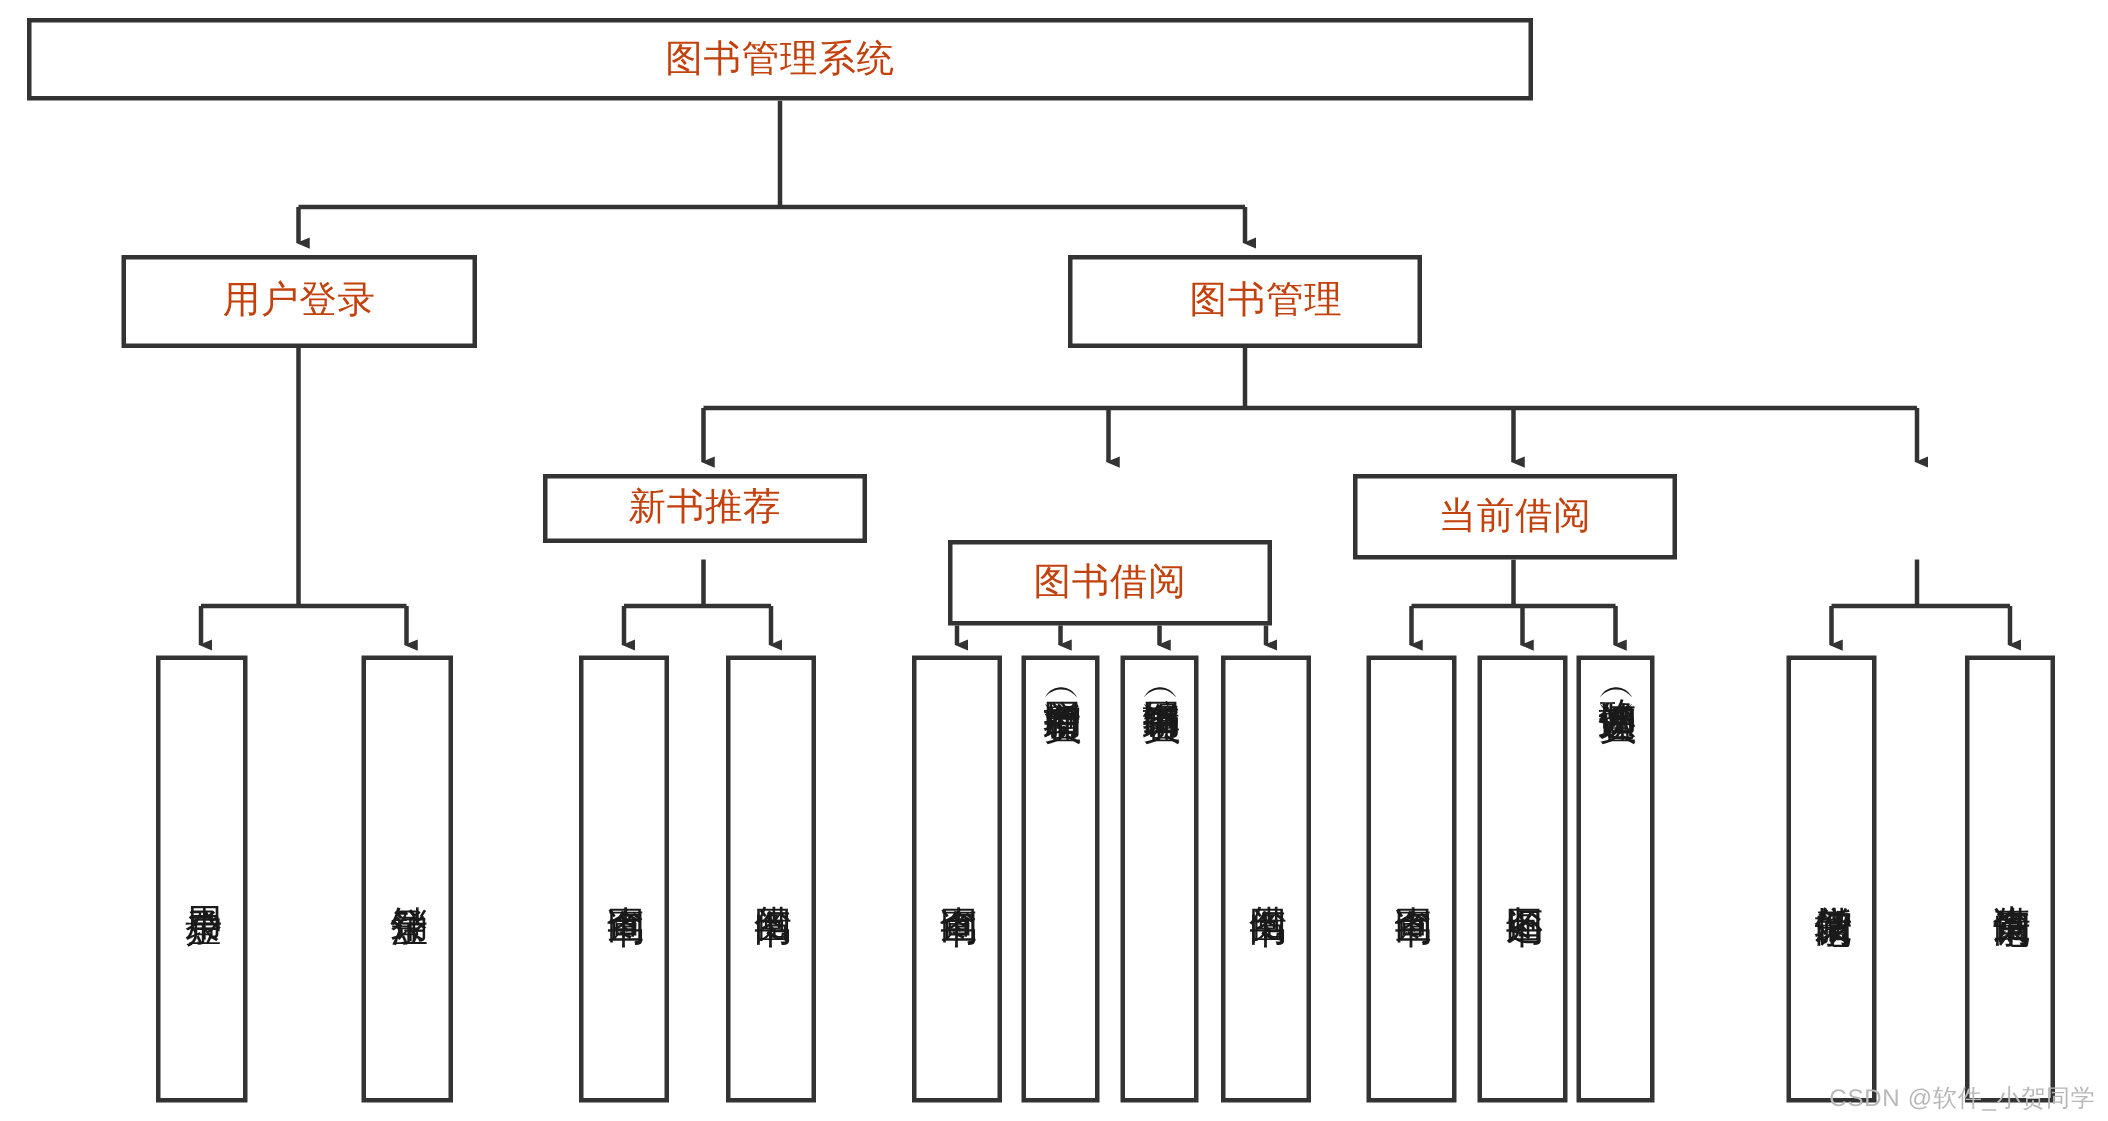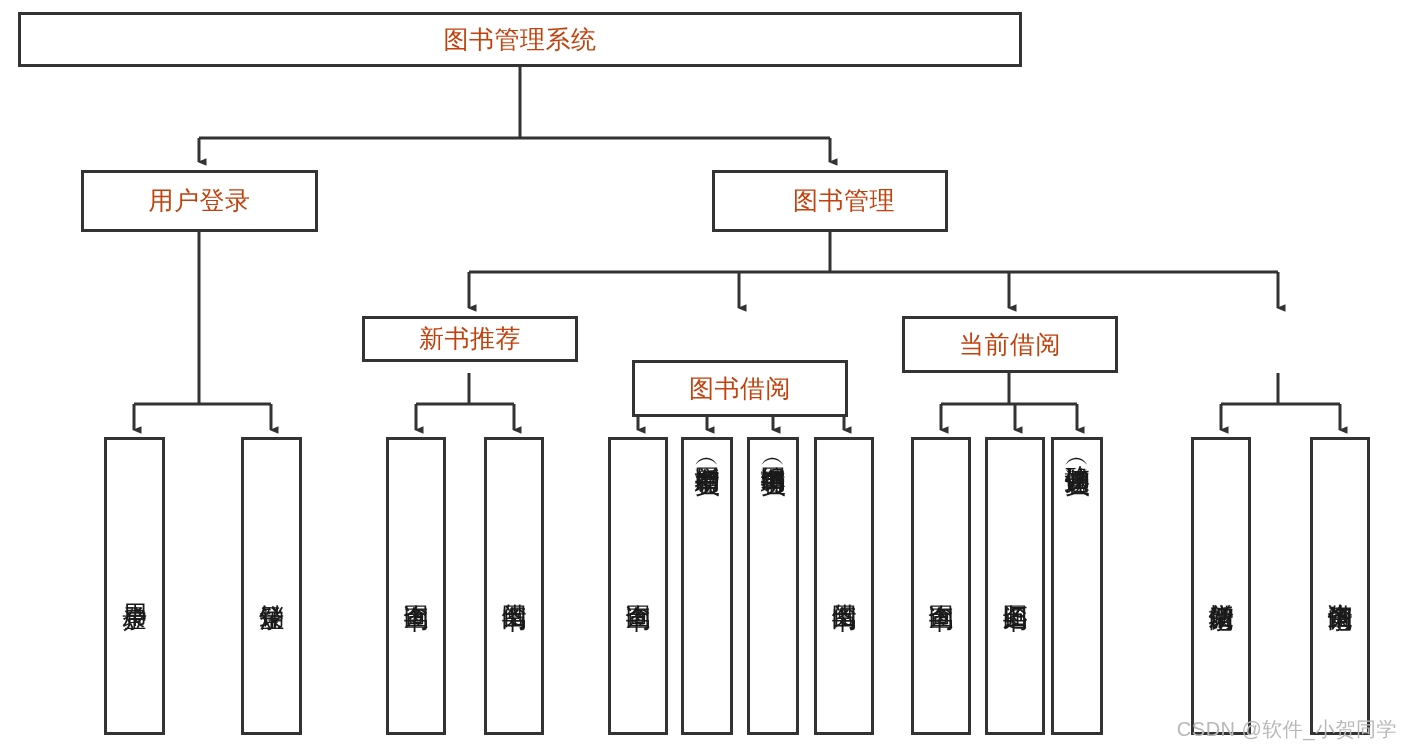--- a/index.html
+++ b/index.html
@@ -54,21 +54,21 @@
     align-items: flex-start;
     padding-top: 6px;
   }
   .vbox-mid {
     align-items: center;
   }
   #watermark {
     position: absolute;
     right: 8px;
     bottom: 4px;
-    font-size: 20px;
+    font-size: 16px;
     color: #b8b8b8;
     white-space: nowrap;
     letter-spacing: 0.5px;
   }
 </style>
 </head>
 <body>
 
 <div id="canvas">
 

